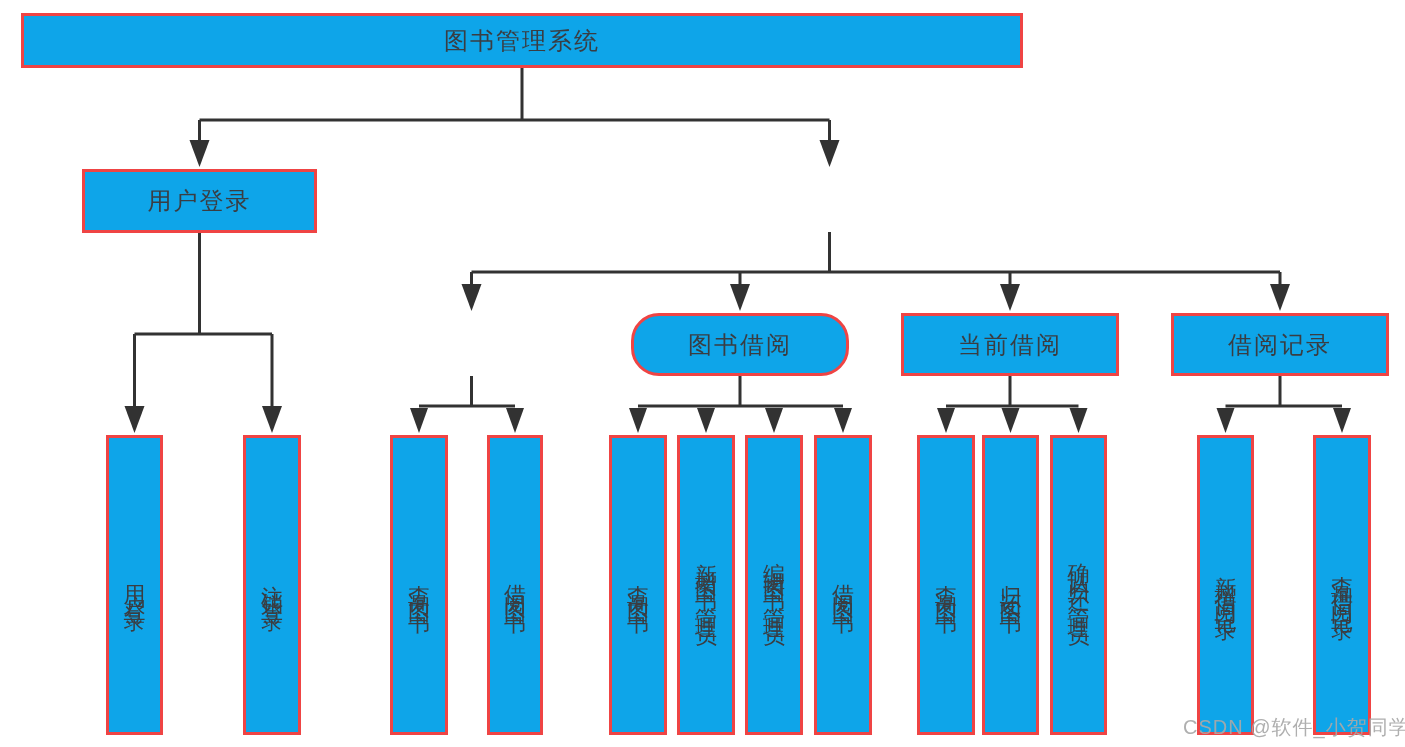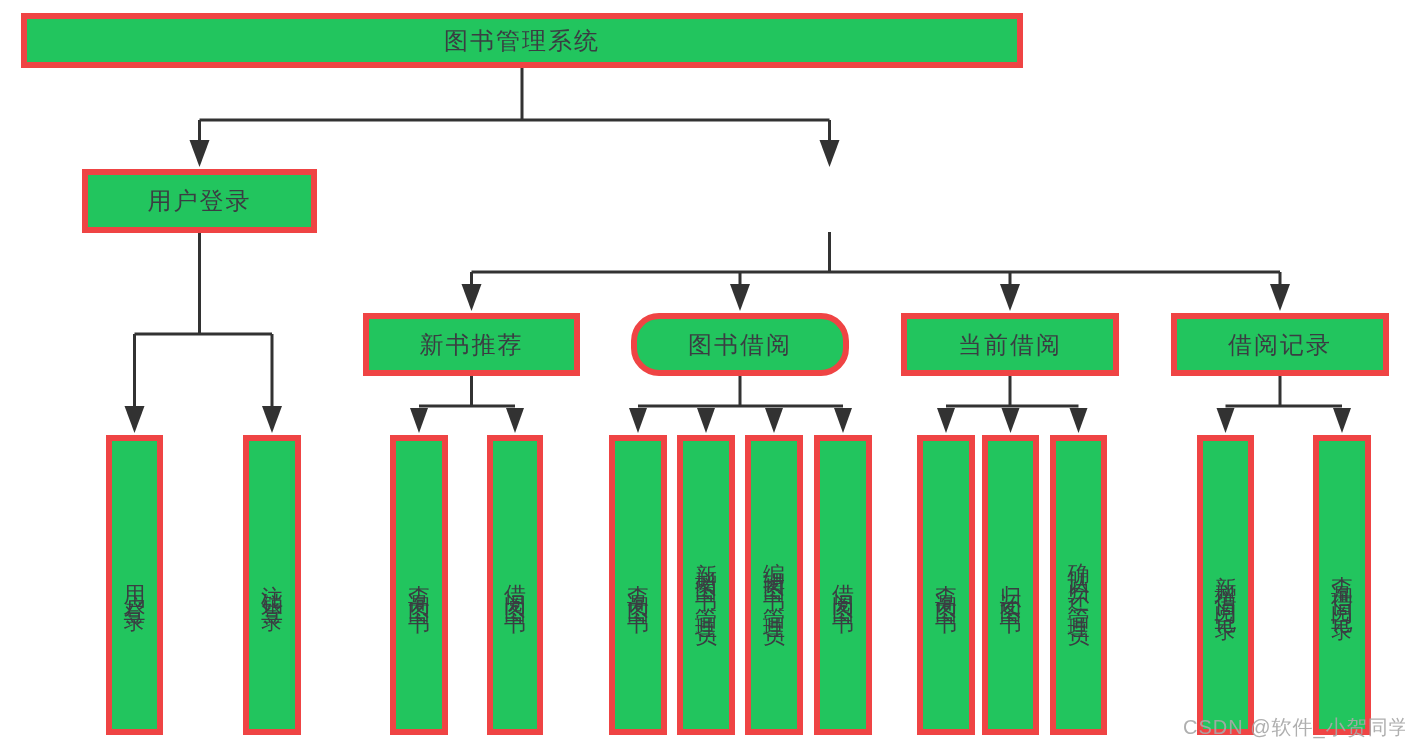--- a/index.html
+++ b/index.html
@@ -8,22 +8,22 @@
     width:1405px;height:747px;
     background:#ffffff;
     overflow:hidden;
     font-family:"Liberation Sans","DejaVu Sans",sans-serif;
     color:#3a3d42;
   }
   svg.connectors{position:absolute;left:0;top:0;z-index:0;}
   .node{
     position:absolute;
     box-sizing:border-box;
-    background:#22c55e;
-    border:6px solid #ef4444;
+    background:#0ea5e9;
+    border:3px solid #ef4444;
     display:flex;align-items:center;justify-content:center;
     z-index:1;
   }
   .hnode{font-size:24px;letter-spacing:2px;white-space:nowrap;}
   .root{left:21px;top:13px;width:1002px;height:55px;}
   .n-user-login{left:82px;top:169px;width:235px;height:64px;}
   .n-book-mgmt{left:712px;top:169px;width:235px;height:64px;}
   .n-new-book{left:363px;top:313px;width:217px;height:63px;}
   .n-book-borrow{left:631px;top:313px;width:218px;height:63px;border-radius:28px;}
   .n-current-borrow{left:901px;top:313px;width:218px;height:63px;}
@@ -99,21 +99,20 @@
       <polygon points="1069.5,408 1087.5,408 1078.5,433"></polygon>
       <polygon points="1216.5,408 1234.5,408 1225.5,433"></polygon>
       <polygon points="1333,408 1351,408 1342,433"></polygon>
     </g>
   </svg>
 
   <div class="node hnode root">图书管理系统</div>
 
   <div class="node hnode n-user-login">用户登录</div>
 
-  <div class="node hnode n-new-book">新书推荐</div>
   <div class="node hnode n-book-borrow">图书借阅</div>
   <div class="node hnode n-current-borrow">当前借阅</div>
   <div class="node hnode n-borrow-record">借阅记录</div>
 
   <div class="node leaf lf-a">用户登录</div>
   <div class="node leaf lf-b">注销登录</div>
   <div class="node leaf lf-c">查询图书</div>
   <div class="node leaf lf-d">借阅图书</div>
   <div class="node leaf lf-e">查询图书</div>
   <div class="node leaf lf-f">新增图书（管理员）</div>

